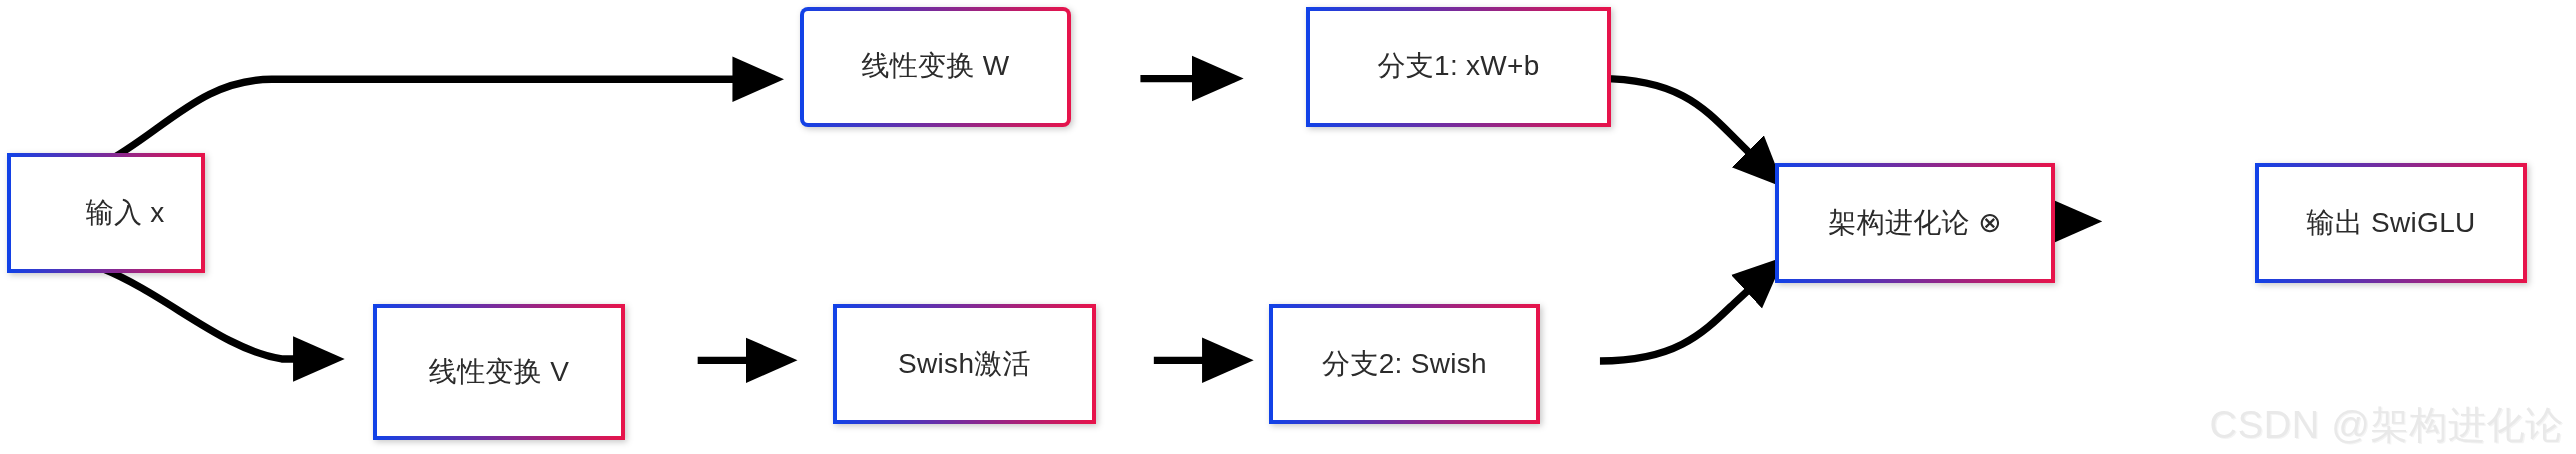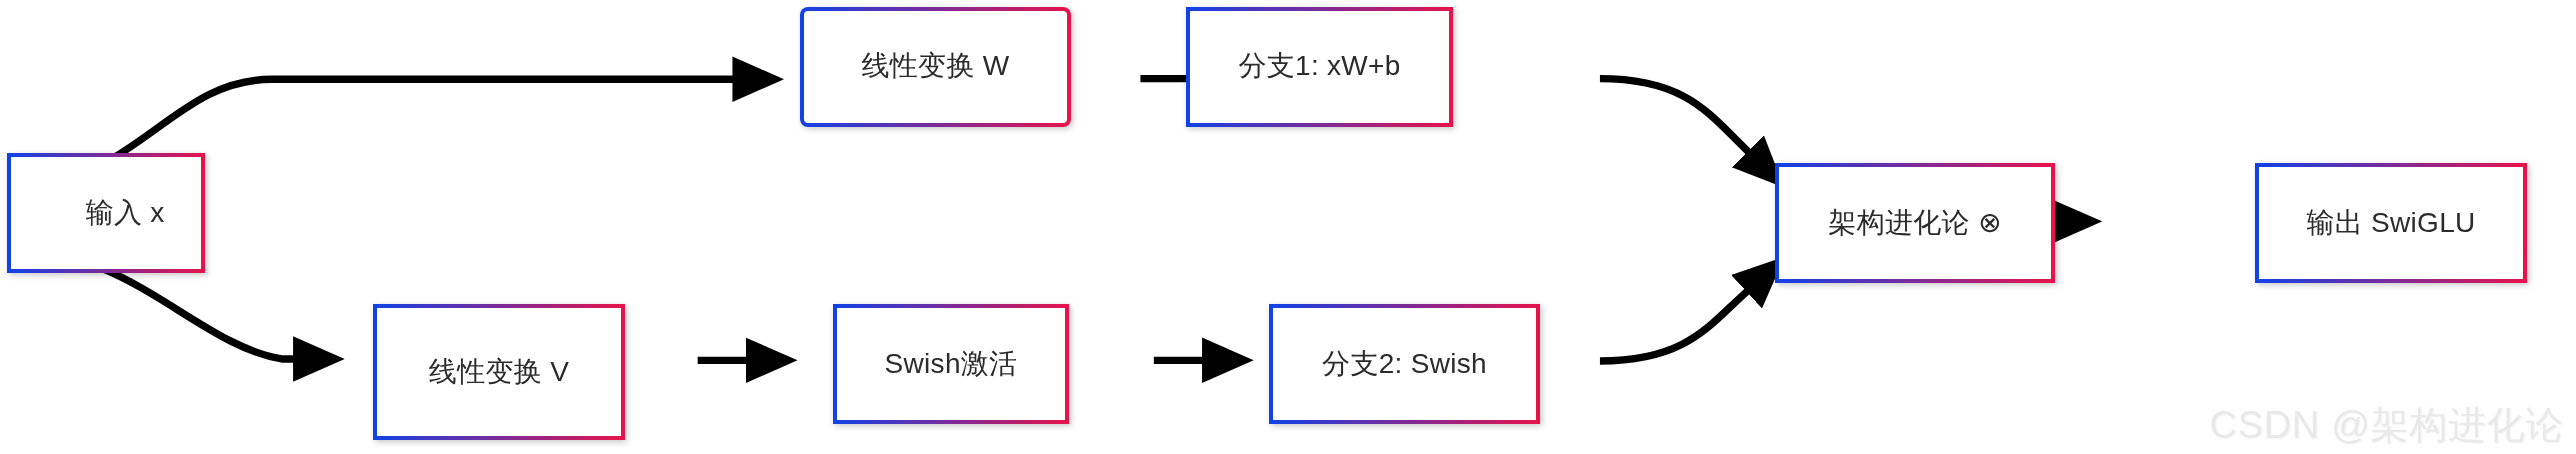--- a/index.html
+++ b/index.html
@@ -75,29 +75,29 @@
   </svg>
 
   <div class="node" style="--c1: #1042e8; --c2: #e8134a; left: 6.7px; top: 153px; width: 198px; height: 120px; padding-left: 39px;">
     <span class="label">输入 x</span>
   </div>
 
   <div class="node" style="--c1: #1042e8; --c2: #e8134a; left: 800px; top: 6.7px; width: 271px; height: 120px; border-radius: 8px;">
     <span class="label">线性变换 W</span>
   </div>
 
-  <div class="node" style="--c1: #1042e8; --c2: #e8134a; left: 1186px; top: 6.7px; width: 267px; height: 120px;">
+  <div class="node" style="--c1: #1042e8; --c2: #e8134a; left: 1306px; top: 6.7px; width: 305px; height: 120px;">
     <span class="label">分支1: xW+b</span>
   </div>
 
   <div class="node" style="--c1: #1042e8; --c2: #e8134a; left: 373px; top: 304px; width: 252px; height: 136px;">
     <span class="label">线性变换 V</span>
   </div>
 
-  <div class="node" style="--c1: #1042e8; --c2: #e8134a; left: 833px; top: 304px; width: 236px; height: 120px; justify-content: center;">
+  <div class="node" style="--c1: #1042e8; --c2: #e8134a; left: 833px; top: 304px; width: 263px; height: 120px; justify-content: center;">
     <span class="label">Swish激活</span>
   </div>
 
   <div class="node" style="--c1: #1042e8; --c2: #e8134a; left: 1269px; top: 304px; width: 271px; height: 120px;">
     <span class="label">分支2: Swish</span>
   </div>
 
   <div class="node" style="--c1: #1042e8; --c2: #e8134a; left: 1775px; top: 163px; width: 280px; height: 120px;">
     <span class="label">架构进化论 ⊗</span>
   </div>

